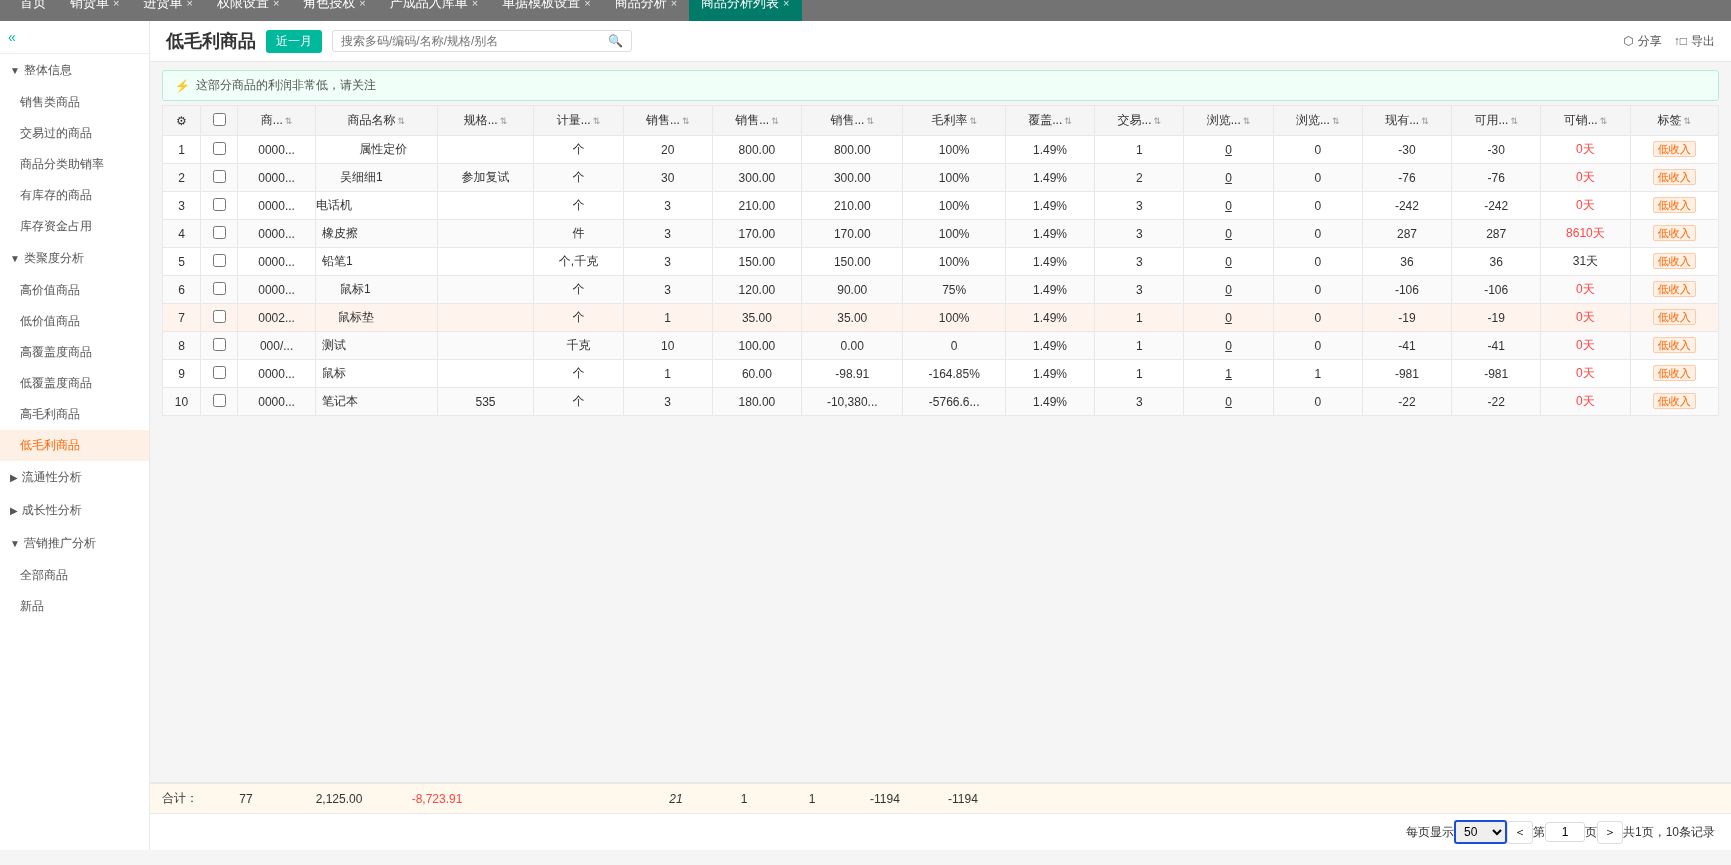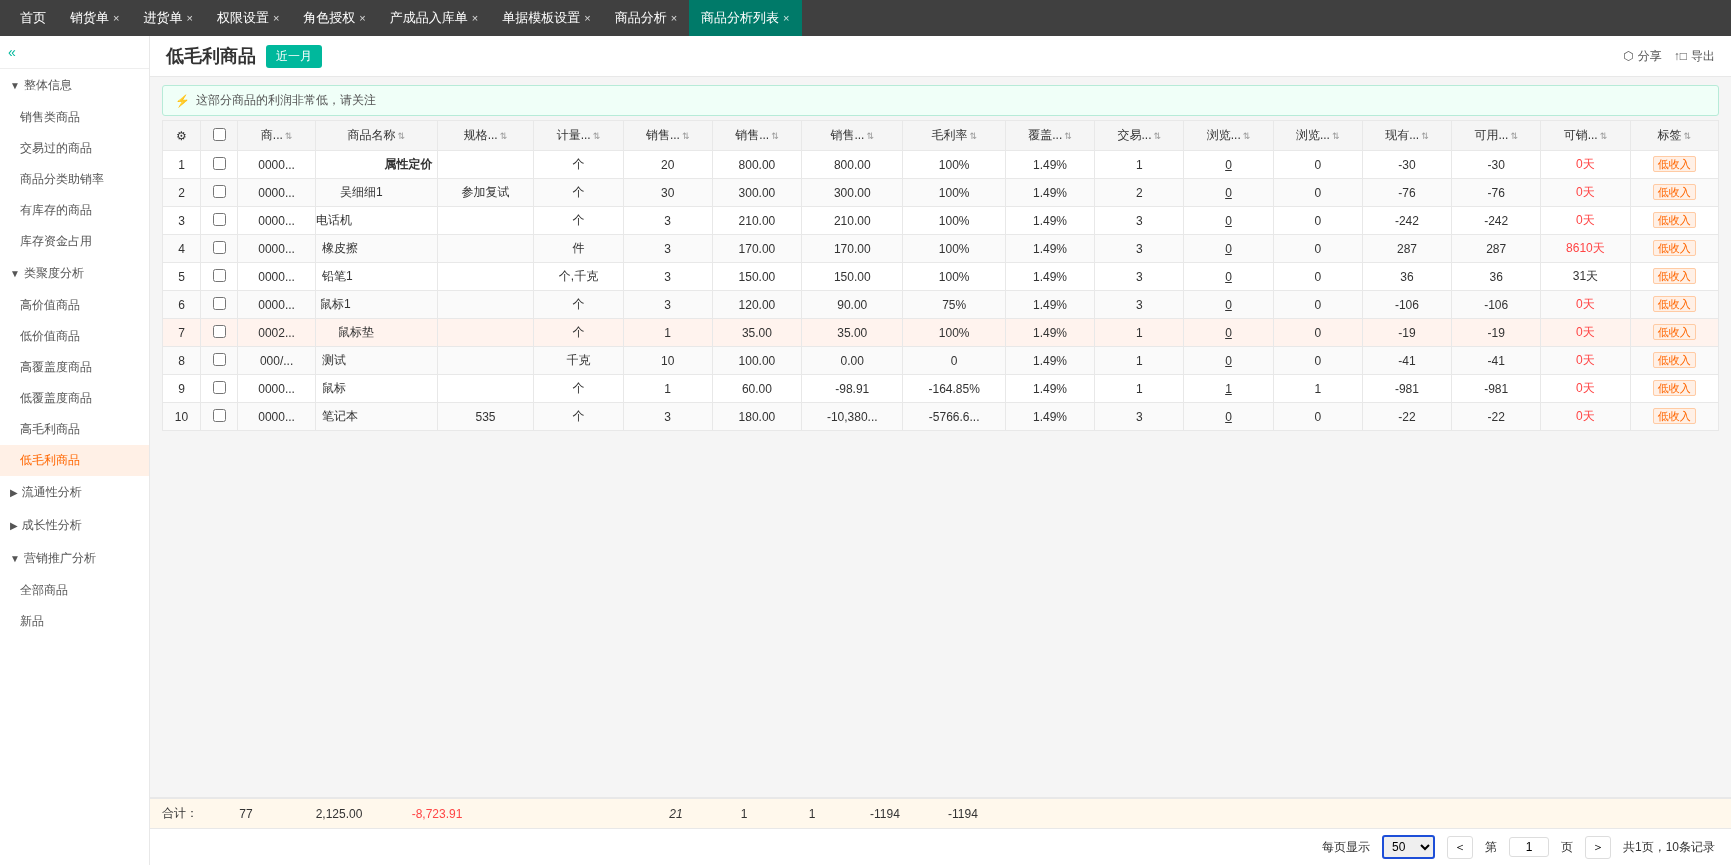--- a/index.html
+++ b/index.html
@@ -1,23 +1,23 @@
 <!DOCTYPE html>
 <html><head>
   <meta charset="utf-8">
   <style>
     * { box-sizing: border-box; margin: 0; padding: 0; }
     body { font-family: 'Microsoft YaHei', Arial, sans-serif; font-size: 12px; background: #f5f5f5; color: #333; }
     
     
     .top-nav {
-      background: #404040;
+      background: #737373;
       display: flex;
       align-items: flex-end;
-      height: 36px;
+      height: 21px;
       padding: 0 8px;
     }
     .nav-item {
       color: #fff;
       padding: 0 12px;
       height: 36px;
       display: flex;
       align-items: center;
       cursor: pointer;
       font-size: 13px;
@@ -199,21 +199,21 @@
     
     
     .pagination-bar {
       display: flex;
       align-items: center;
       justify-content: flex-end;
       padding: 6px 16px;
       background: #fff;
       border-top: 1px solid #e8e8e8;
       font-size: 12px;
-      gap: 12px;
+      gap: 0;
     }
     .page-select {
       border: 2px solid #1d4ed8;
       border-radius: 3px;
       padding: 2px 4px;
       font-size: 12px;
     }
     .page-btn {
       border: 1px solid #ddd;
       background: #fff;
@@ -328,20 +328,24 @@
     </div>
     <div class="sidebar-item">全部商品</div>
     <div class="sidebar-item">新品</div>
   </aside>
 
   <div class="content-area">
 
     <div class="page-header">
       <span class="page-title">低毛利商品</span>
       <button class="filter-btn">近一月</button>
+      <div class="search-box">
+        <input type="text" placeholder="搜索多码/编码/名称/规格/别名" style="">
+        <span style="color:#999;">🔍</span>
+      </div>
       <div class="header-actions">
         <div class="action-btn">
           <span>⬡</span>
           <span>分享</span>
         </div>
         <div class="action-btn">
           <span>↑□</span>
           <span>导出</span>
         </div>
       </div>
@@ -374,21 +378,21 @@
             <th><span class="th-sort">可用...<span class="sort-arrows">⇅</span></span></th>
             <th><span class="th-sort">可销...<span class="sort-arrows">⇅</span></span></th>
             <th><span class="th-sort">标签<span class="sort-arrows">⇅</span></span></th>
           </tr>
         </thead>
         <tbody id="table-body">
         <tr>
       <td>1</td>
       <td><input type="checkbox" style=""></td>
       <td>0000...</td>
-      <td style="text-align:right; padding-left:18px;font-weight:bold;">属性定价</td>
+      <td style="text-align:center; padding-left:18px;">属性定价</td>
       <td></td>
       <td>个</td>
       <td>20</td>
       <td>800.00</td>
       <td>800.00</td>
       <td>100%</td>
       <td>1.49%</td>
       <td>1</td>
       <td><span class="underline-link">0</span></td>
       <td>0</td>
@@ -474,21 +478,21 @@
       <td>0</td>
       <td>36</td>
       <td>36</td>
       <td style="">31天</td>
       <td><span class="tag-low-income">低收入</span></td>
     </tr>
             <tr>
       <td>6</td>
       <td><input type="checkbox" style=""></td>
       <td>0000...</td>
-      <td style="text-align:left; padding-left:4px;">鼠标1</td>
+      <td style="text-align:left; padding-left:24px;">鼠标1</td>
       <td></td>
       <td>个</td>
       <td>3</td>
       <td>120.00</td>
       <td>90.00</td>
       <td>75%</td>
       <td>1.49%</td>
       <td>3</td>
       <td><span class="underline-link">0</span></td>
       <td>0</td>

